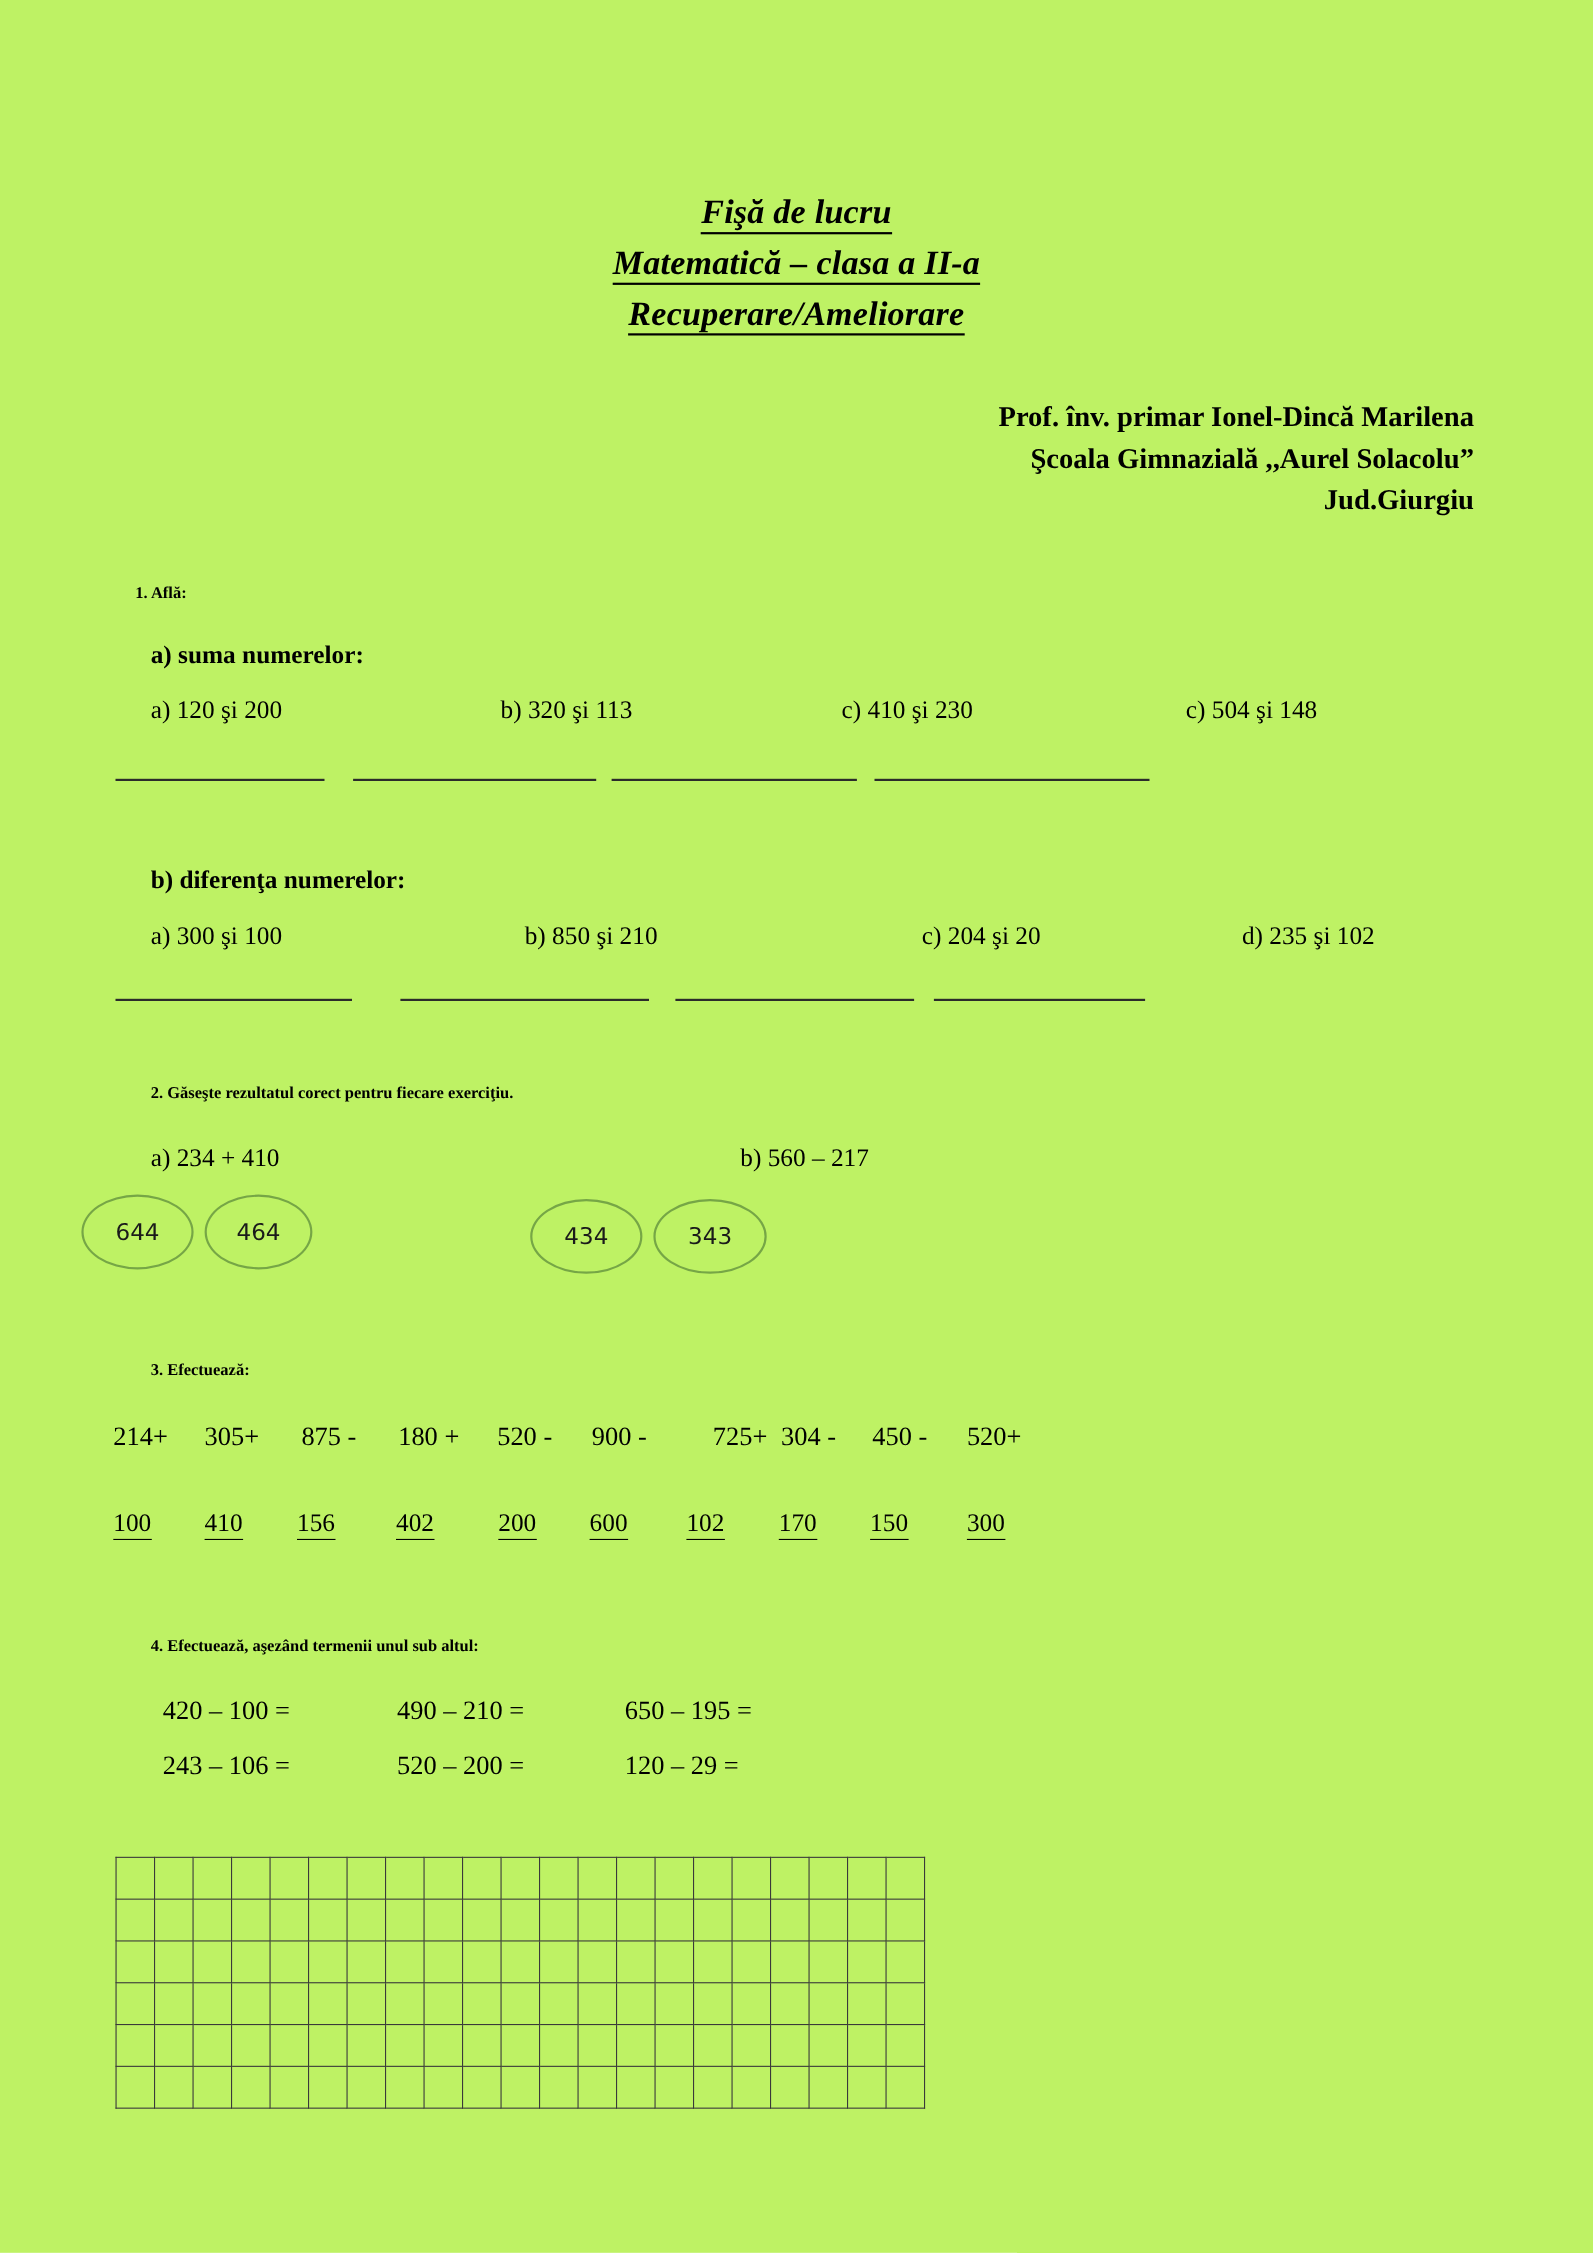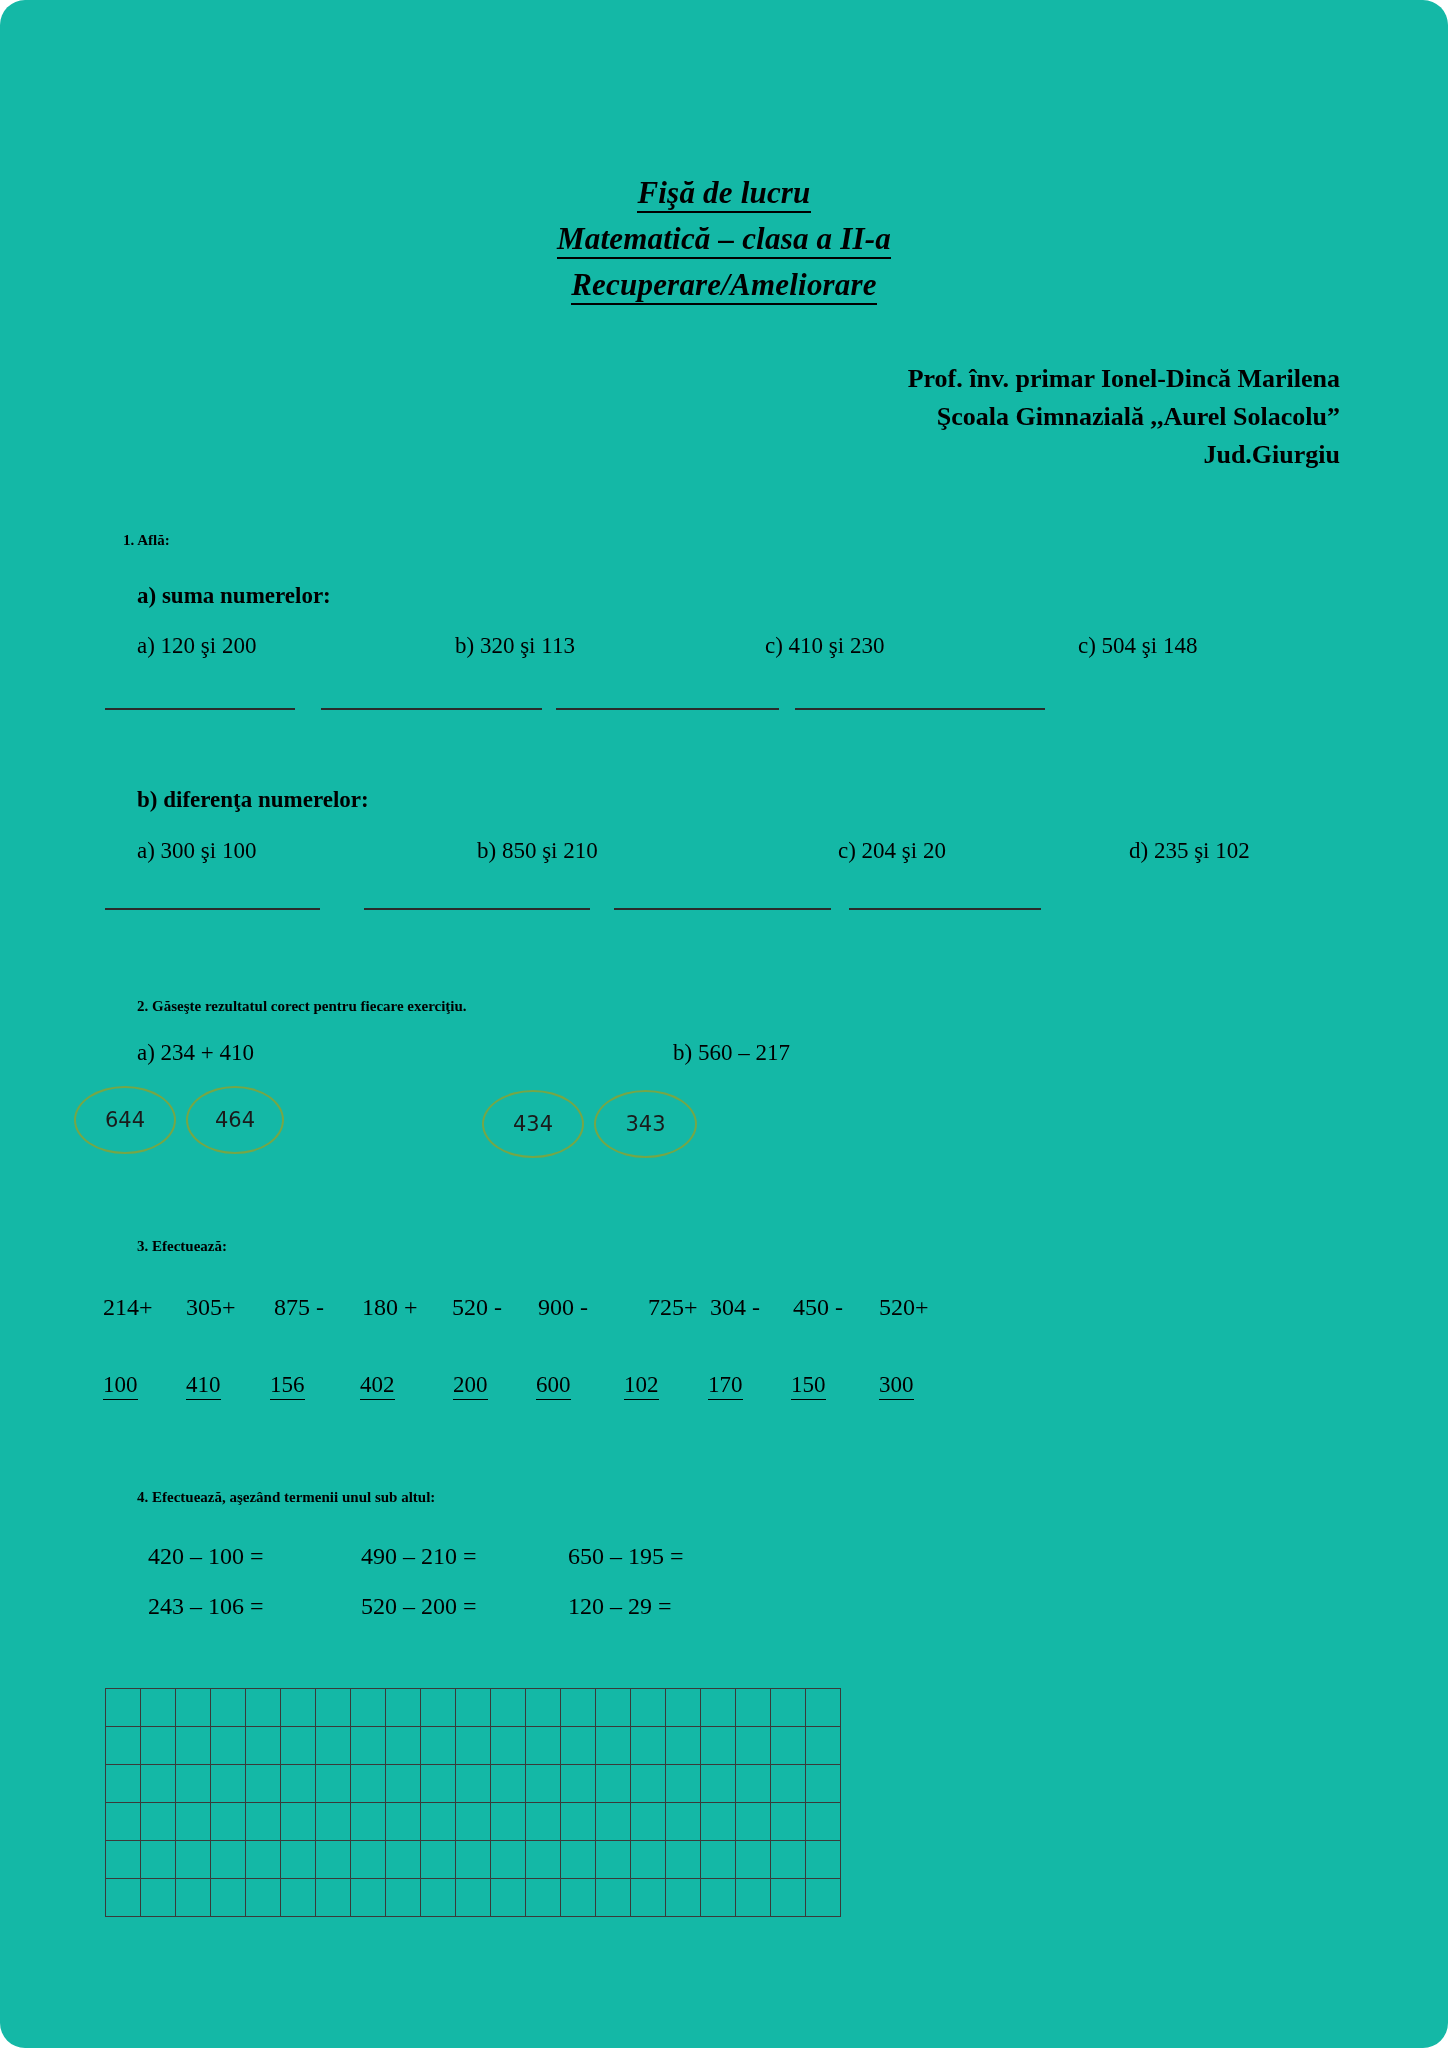--- a/index.html
+++ b/index.html
@@ -13,22 +13,21 @@
     font-family: "Liberation Serif", "DejaVu Serif", serif;
     color: #000000;
     position: relative;
     overflow: hidden;
   }
 
   .page {
     position: relative;
     width: 1448px;
     height: 2048px;
-    background: #14b8a6;
-    border-radius: 25px;
+    background: #bef264;
   }
 
   
   .title-block {
     position: absolute;
     top: 170px;
     left: 0;
     width: 1448px;
     text-align: center;
   }
@@ -166,21 +165,21 @@
   <div class="item" style="left:137px; top:838px;">a)  300 şi 100</div>
   <div class="item" style="left:477px; top:838px;">b) 850 şi 210</div>
   <div class="item" style="left:838px; top:838px;">c)  204 şi 20</div>
   <div class="item" style="left:1117px; top:838px;margin-left:12px;">d) 235 şi 102</div>
 
   <div class="ans-line" style="left:105px; top:908px; width:215px;"></div>
   <div class="ans-line" style="left:364px; top:908px; width:226px;"></div>
   <div class="ans-line" style="left:614px; top:908px; width:217px;"></div>
   <div class="ans-line" style="left:849px; top:908px; width:192px;"></div>
 
-  <div class="ex-title" style="left:137px; top:986px;margin-top:12px;">2. Găseşte rezultatul corect pentru fiecare exerciţiu.</div>
+  <div class="ex-title" style="left:137px; top:986px;">2. Găseşte rezultatul corect pentru fiecare exerciţiu.</div>
 
   <div class="item" style="left:137px; top:1040px;">a) 234 + 410</div>
   <div class="item" style="left:673px; top:1040px;">b) 560 – 217</div>
 
   <div class="ellipse" style="left:74px; top:1086px; width:102px; height:68px;justify-content:center;">
       <span>644</span>
     </div>
   <div class="ellipse" style="left:186px; top:1086px; width:98px; height:68px;">
       <span>464</span>
     </div>

